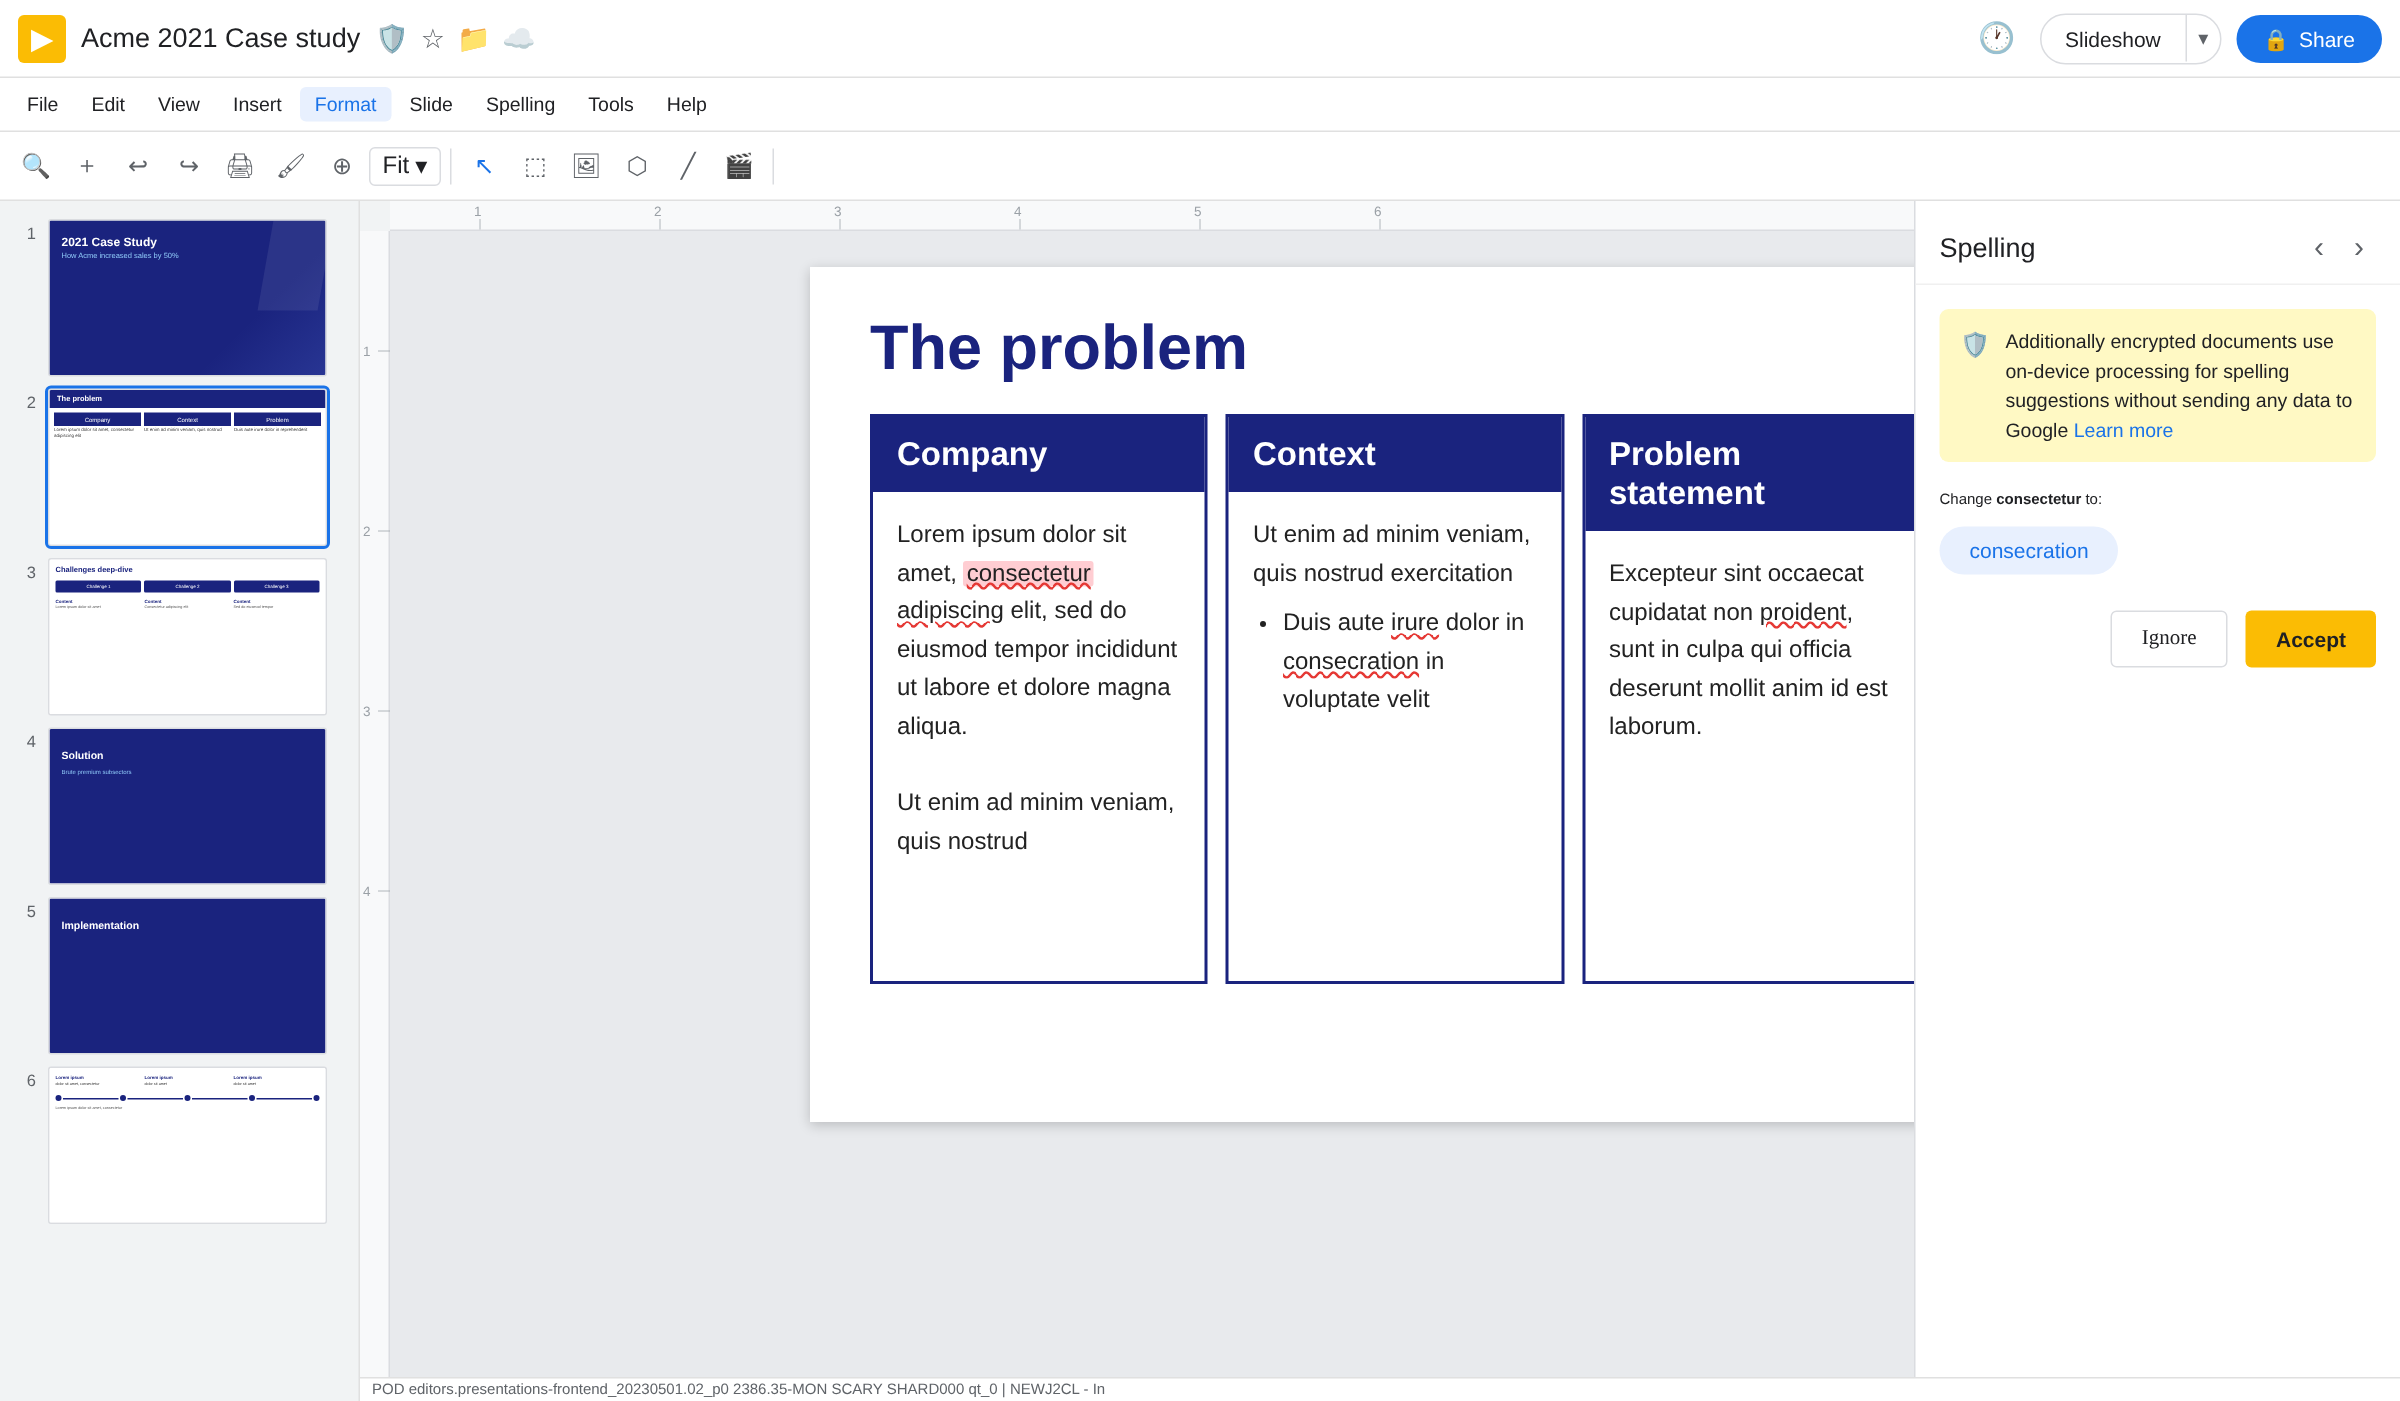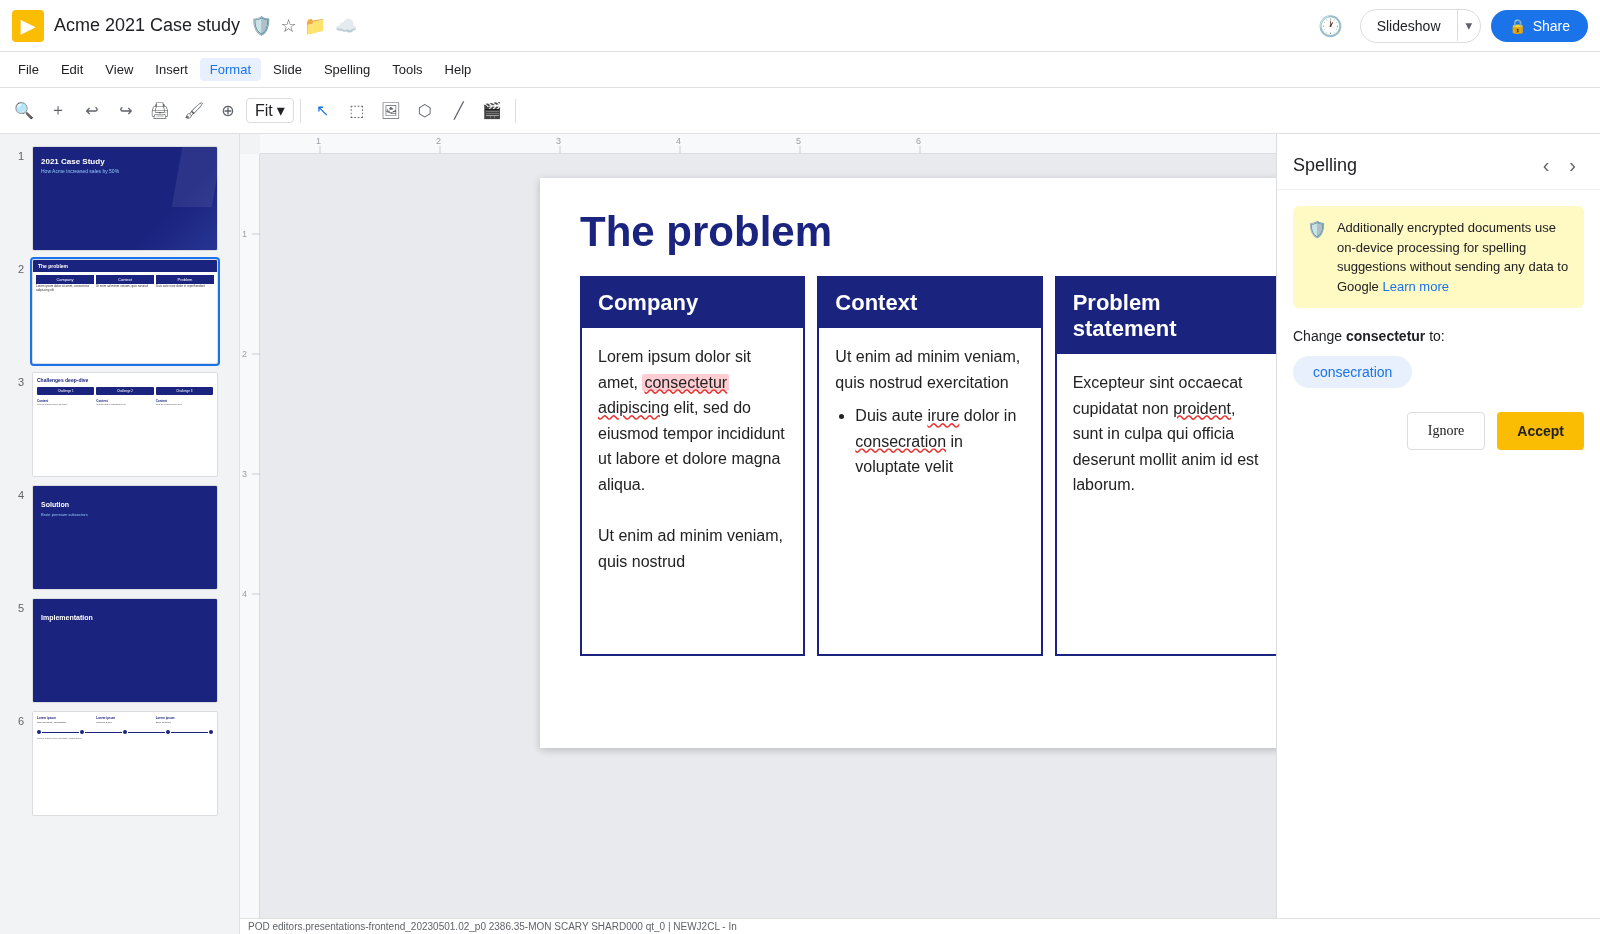--- a/index.html
+++ b/index.html
@@ -188,21 +188,21 @@
     }
     .spelling-body { padding: 16px; flex: 1; }
     .spelling-notice {
       background: #fff9c4; border-radius: 6px; padding: 12px 14px;
       font-size: 13px; color: #202124; display: flex; gap: 10px; align-items: flex-start;
       margin-bottom: 20px;
     }
     .spelling-notice-icon { color: #5f6368; font-size: 16px; flex-shrink: 0; margin-top: 2px; }
     .spelling-notice-text { line-height: 1.5; }
     .spelling-notice a { color: #1a73e8; text-decoration: none; }
-    .spelling-change-label { font-size: 14px; color: #202124; margin-bottom: 12px; }
+    .spelling-change-label { font-size: 10px; color: #202124; margin-bottom: 12px; }
     .spelling-change-label strong { font-weight: 600; }
     .spelling-suggestion {
       display: inline-block; background: #e8f0fe; border: none; border-radius: 20px;
       padding: 8px 20px; font-size: 14px; color: #1a73e8; cursor: pointer; margin-bottom: 24px;
     }
     .spelling-actions { display: flex; gap: 12px; justify-content: flex-end; }
     .btn-ignore {
       padding: 10px 20px; border: 1.5px solid #dadce0; border-radius: 4px;
       background: #fff; color: #202124; font-size: 14px; cursor: pointer; font-weight: 500; font-family: Liberation Serif, serif;
     }

